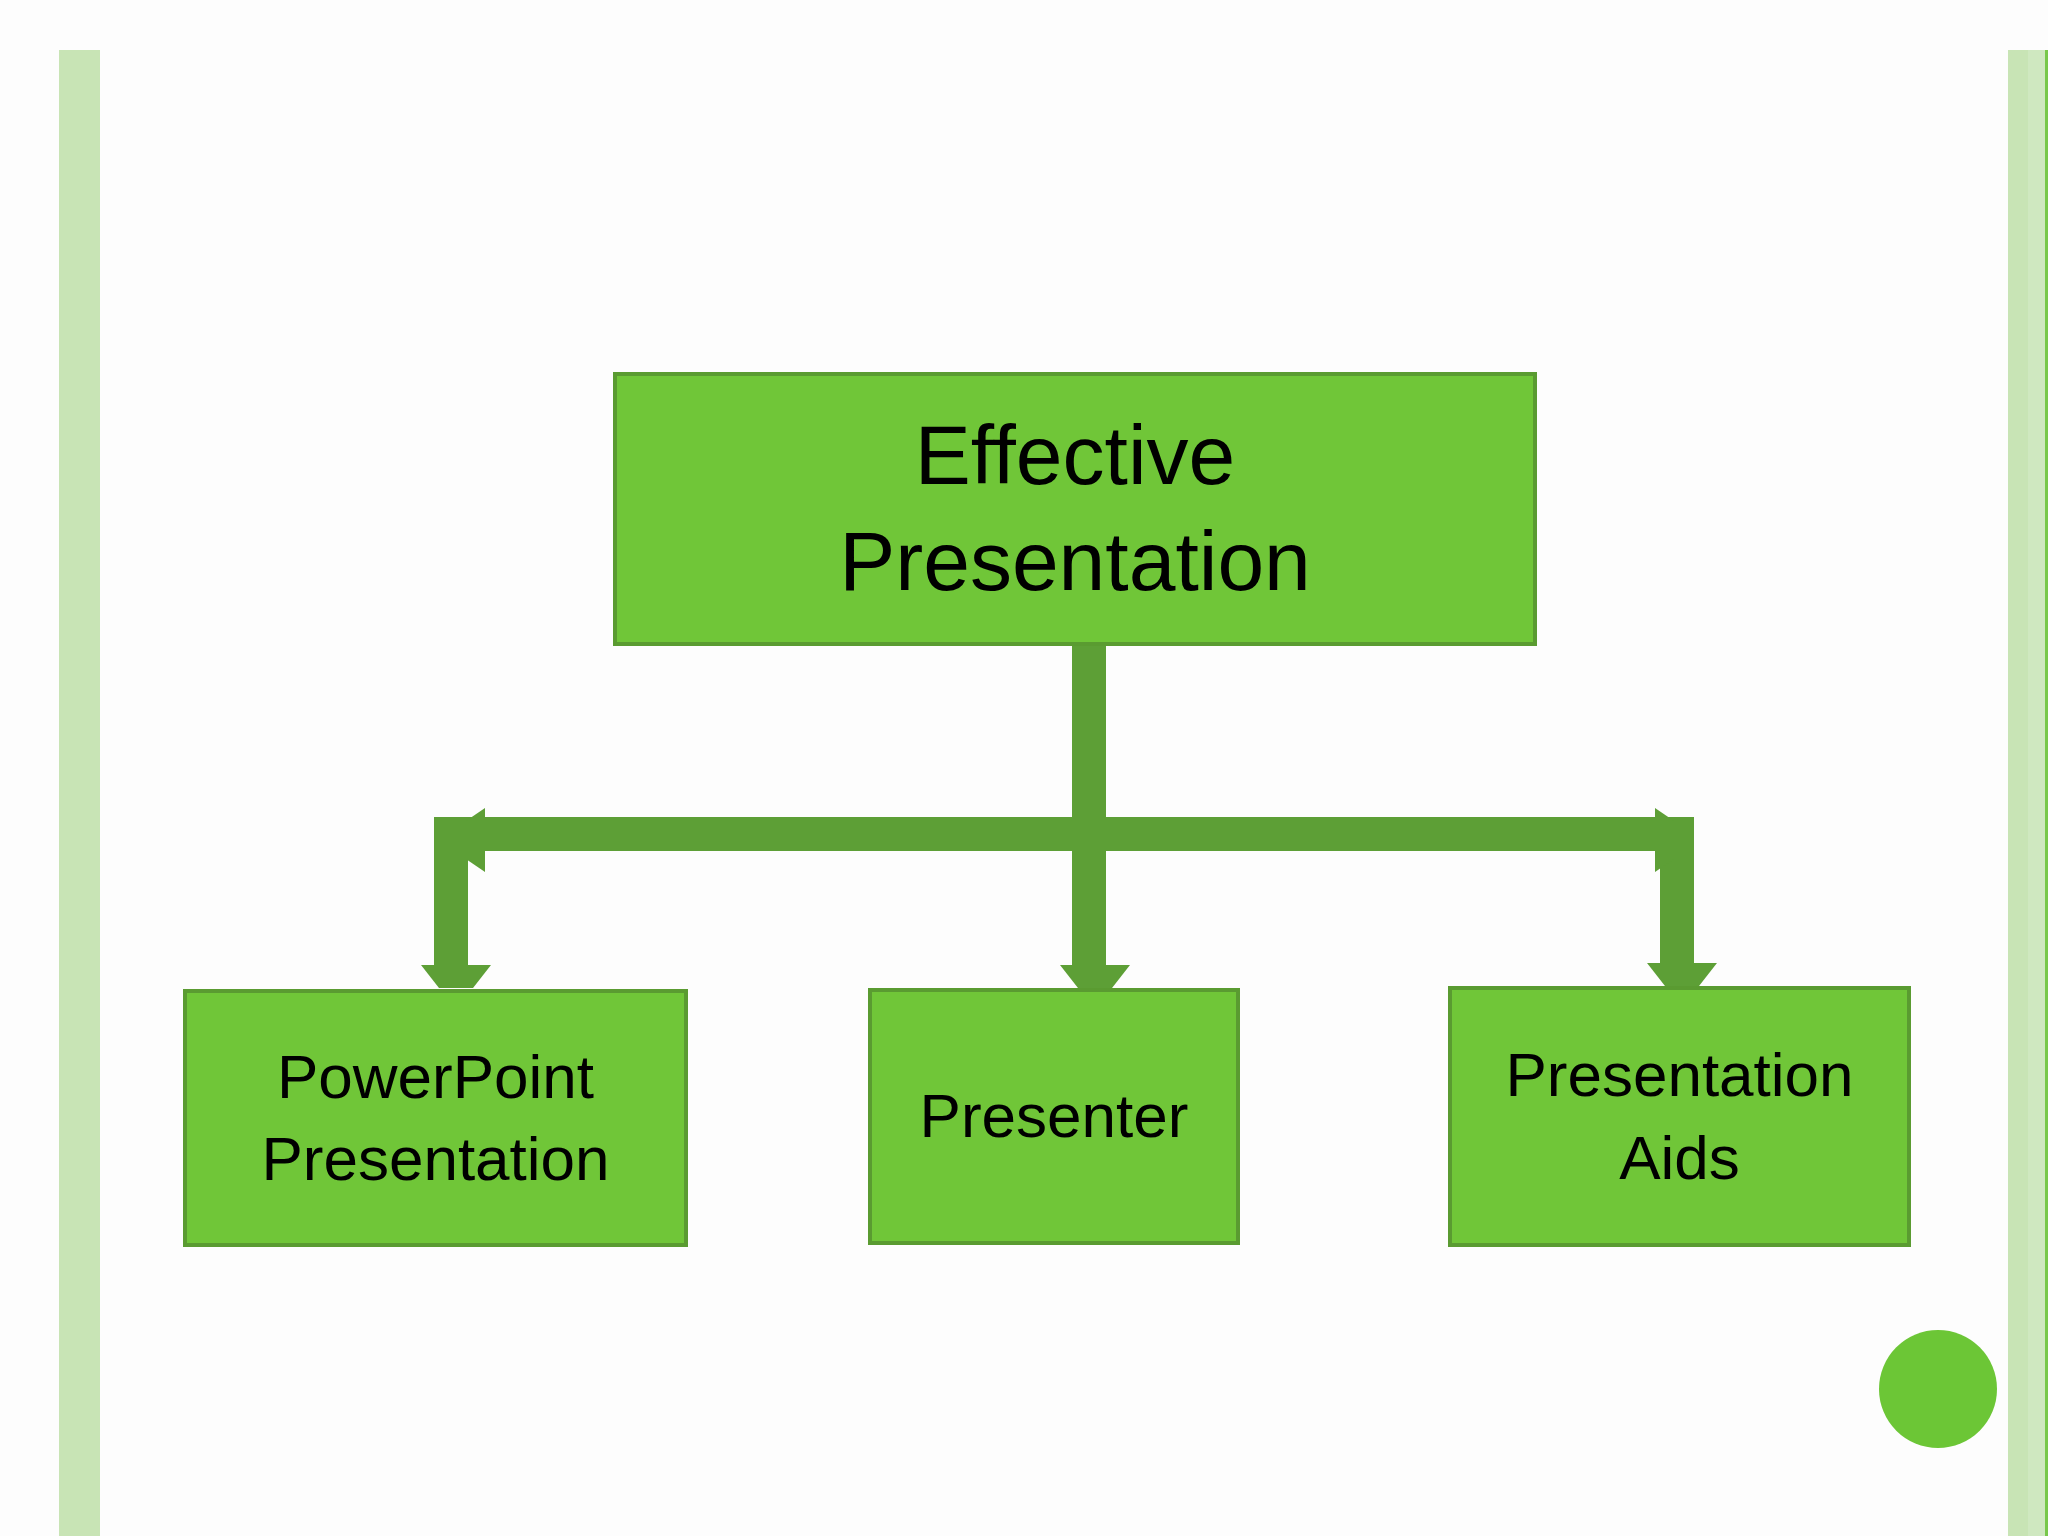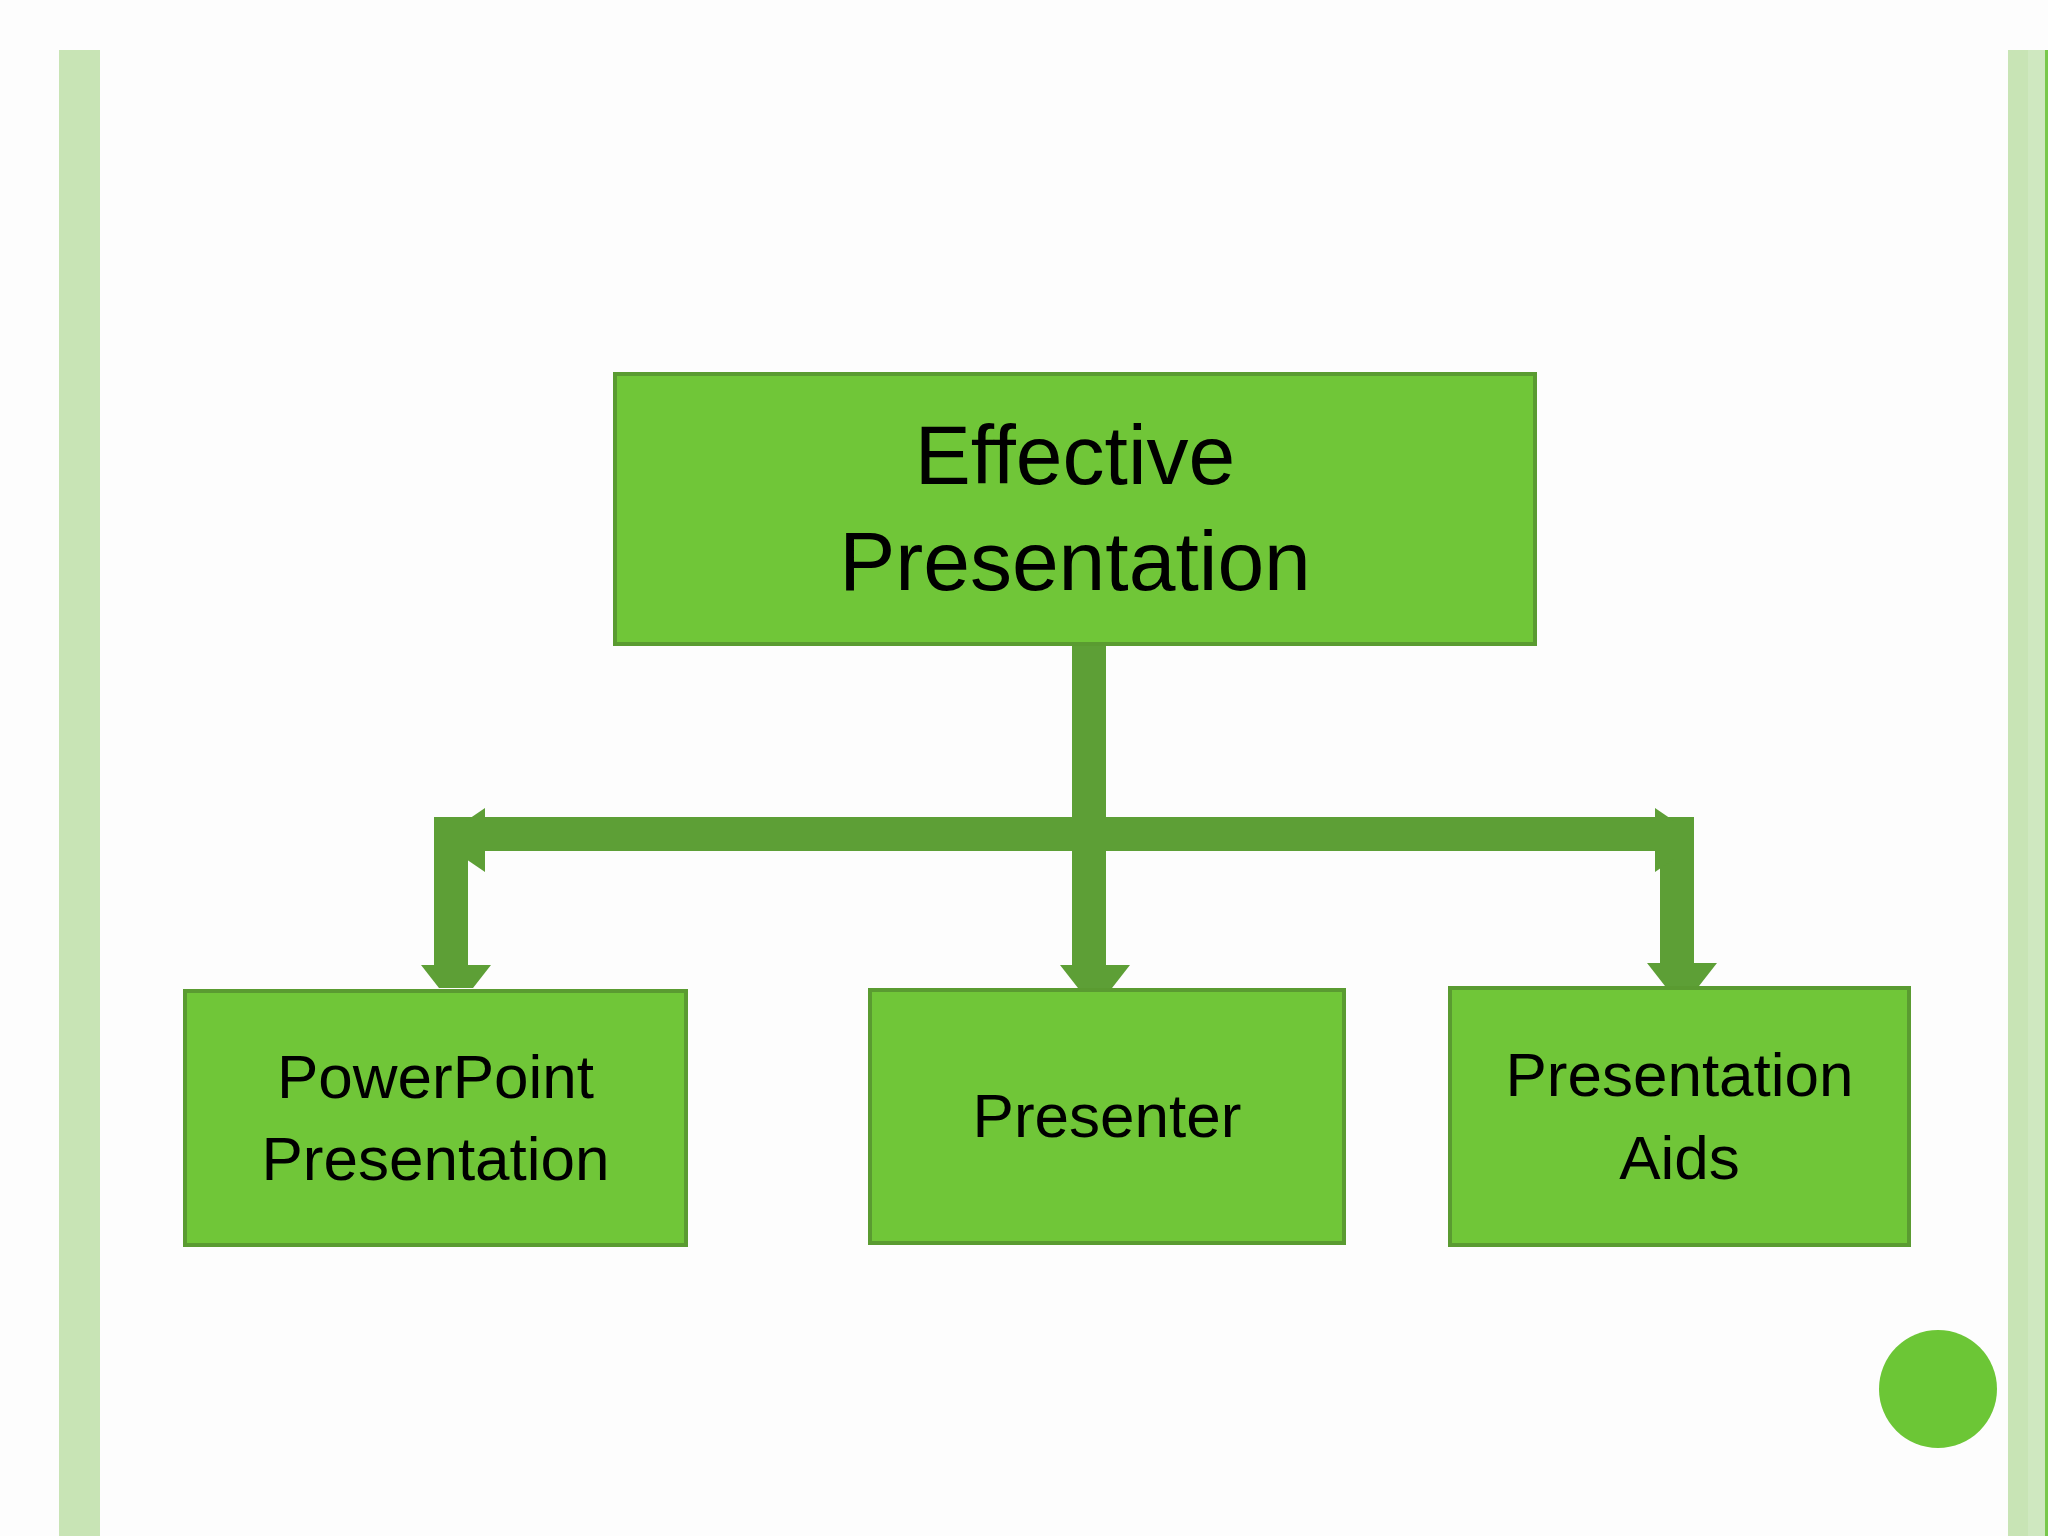--- a/index.html
+++ b/index.html
@@ -41,21 +41,21 @@
     border: 4px solid var(--boxborder);
     display: flex;
     align-items: center;
     justify-content: center;
     text-align: center;
     white-space: pre-line;
     color: var(--text);
   }
   .node-root  { left: 563px;  top: 322px; width: 924px; height: 274px; font-size: 84px; line-height: 1.26; }
   .node-left  { left: 133px;  top: 939px; width: 505px; height: 258px; font-size: 62px; line-height: 1.33; }
-  .node-mid   { left: 818px;  top: 938px; width: 478px; height: 257px; font-size: 62px; line-height: 1.33; }
+  .node-mid   { left: 818px;  top: 938px; width: 372px; height: 257px; font-size: 62px; line-height: 1.33; }
   .node-right { left: 1398px; top: 936px; width: 463px; height: 261px; font-size: 62px; line-height: 1.33; }
 
   .conn-h, .conn-v { position: absolute; background: var(--conn); }
   .conn-h { height: 11px; }
   .conn-v { width: 11px; }
   .conn-center-top   { left: 1022px; top: 594px; height: 176px; }
   .conn-center-bot   { left: 1022px; top: 767px; height: 152px; }
   .conn-horizontal   { left: 392px;  top: 767px; width: 1223px; }
   .conn-left-drop    { left: 384px;  top: 767px; height: 152px; }
   .conn-right-drop   { left: 1610px; top: 767px; height: 152px; }

